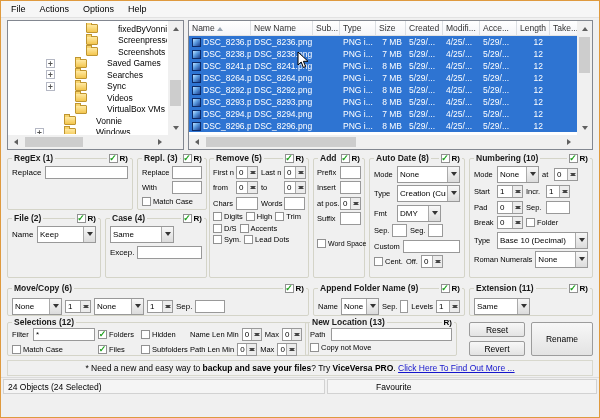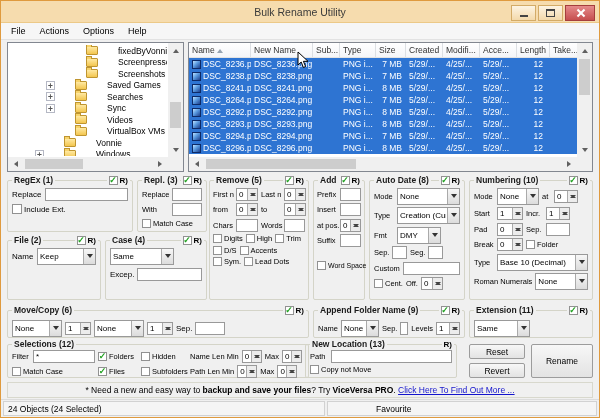--- a/index.html
+++ b/index.html
@@ -96,34 +96,20 @@
 .statusbar{height:18px;border-top:1px solid #dcdcdc;display:flex;gap:2px;padding:1px 2px;flex:none;align-items:stretch;background:#f0f0f0;}
 .scell{border:1px solid #d2d2d2;display:flex;align-items:center;padding:0 4px;font-size:8.5px;background:#f5f5f5;}
 .s1{width:322px;flex:none;}
 .s2{flex:1;padding-left:48px;}
 </style>
 </head>
 <body>
 
 <div class="window">
 
-  <div class="titlebar">
-    <div class="title">Bulk Rename Utility</div>
-    <div class="winbtns">
-      <div class="wbtn">
-          <span class="glyph-min"></span>
-        </div>
-      <div class="wbtn">
-          <span class="glyph-max"></span>
-        </div>
-      <div class="wbtn close">
-          <span class="glyph-close"></span>
-        </div>
-    </div>
-  </div>
 
   <div class="menubar">
     <span class="menu-item">File</span>
     <span class="menu-item">Actions</span>
     <span class="menu-item">Options</span>
     <span class="menu-item">Help</span>
   </div>
 
   <div class="panes">
     <div class="tree-pane">
@@ -397,26 +383,20 @@
     <div class="group" style="left:0;top:6px;width:126px;height:52px">
       <div class="legend">RegEx (1)</div>
       <div class="legend-r">
           <span class="cb sm checked"></span>
           <span class="rlink">R)</span>
         </div>
       <div class="grow">
           <span class="lbl" style="width:30px">Replace</span>
           <span class="tf" style="flex:1"></span>
         </div>
-      <div class="grow">
-          <span class="cbl">
-            <span class="cb"></span>
-            <span class="lbl">Include Ext.</span>
-          </span>
-        </div>
     </div>
 
     <div class="group tight" style="left:130px;top:6px;width:70px;height:52px">
       <div class="legend">Repl. (3)</div>
       <div class="legend-r">
           <span class="cb sm checked"></span>
           <span class="rlink">R)</span>
         </div>
       <div class="grow">
           <span class="lbl" style="width:27px">Replace</span>

